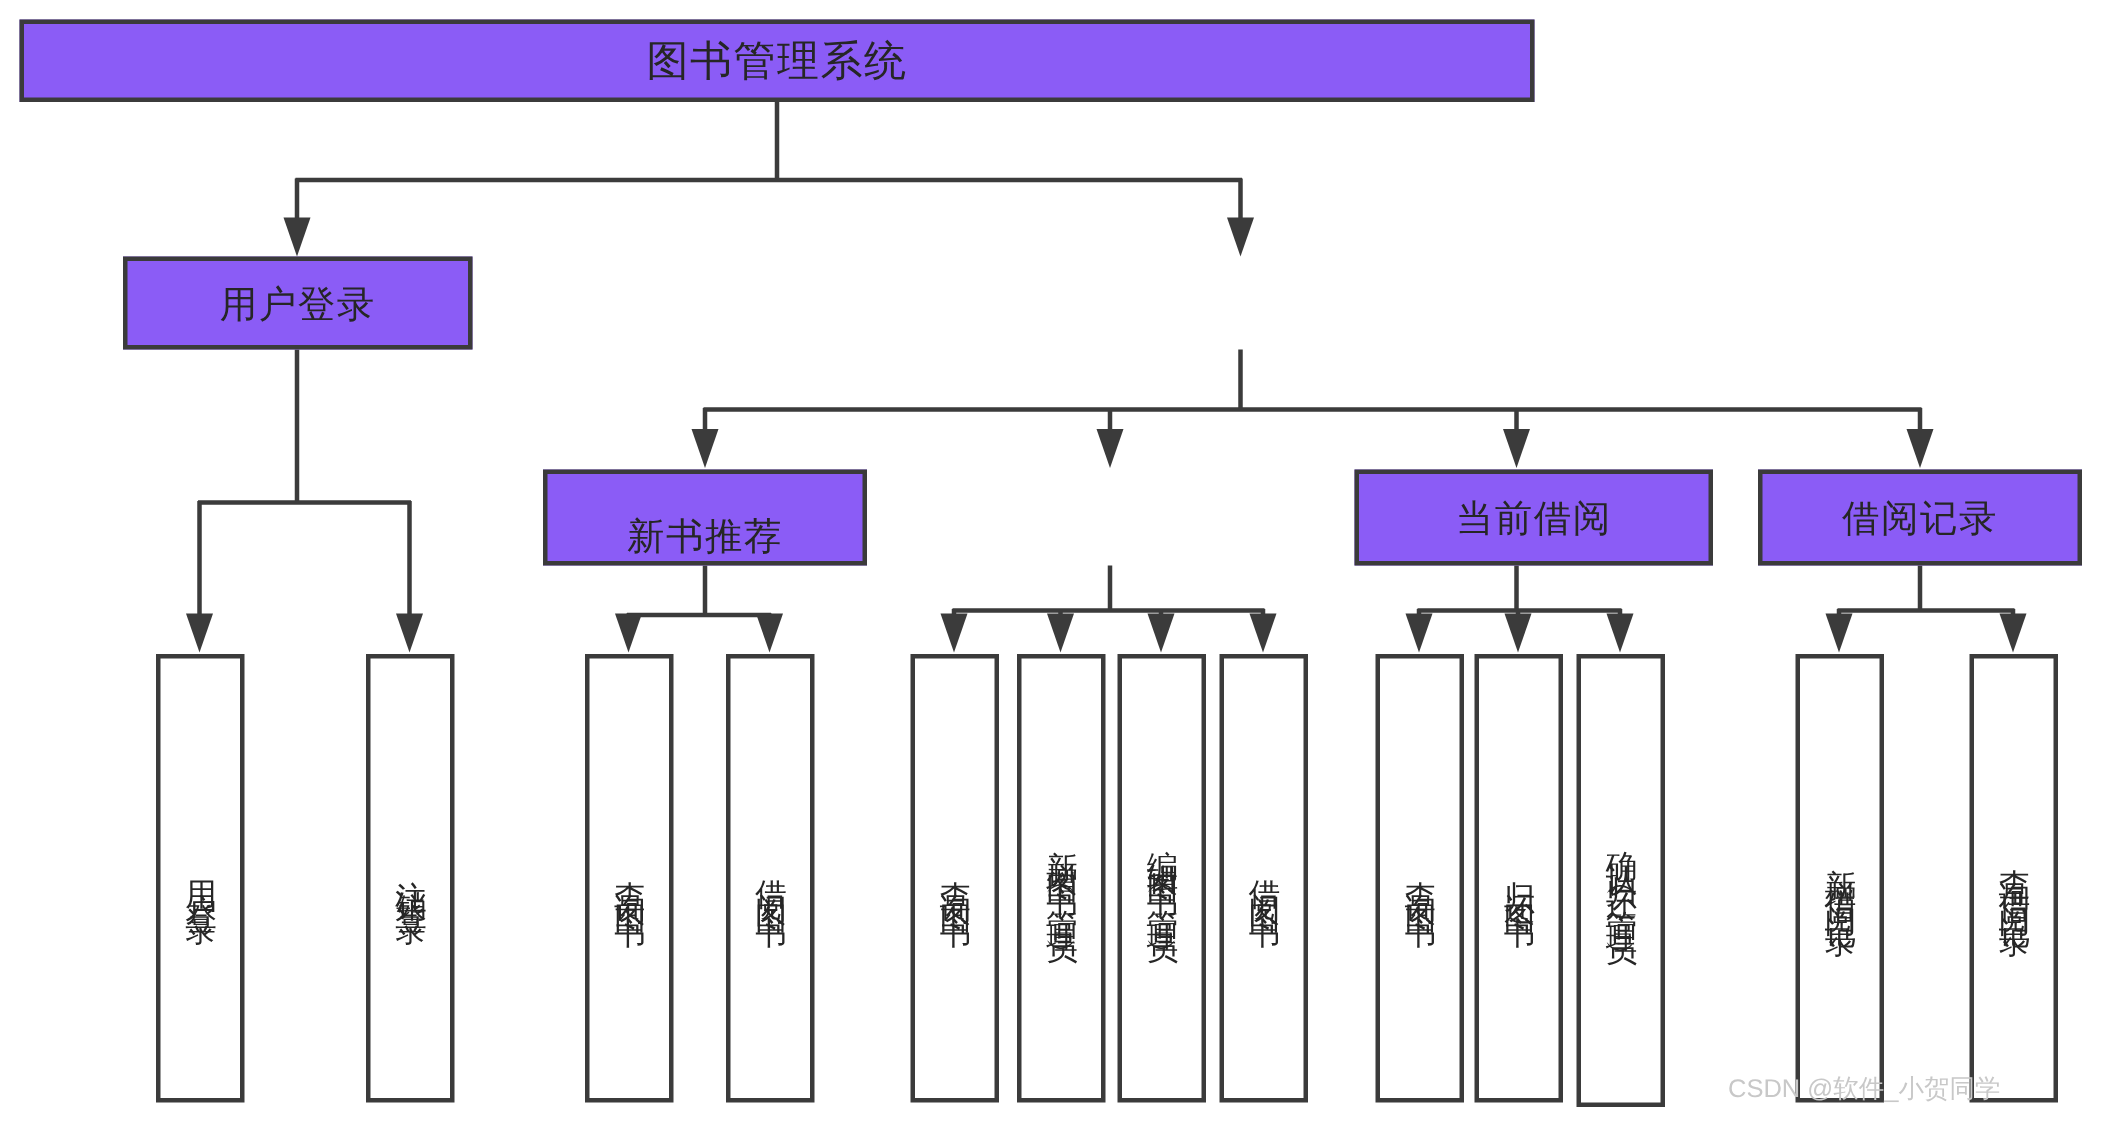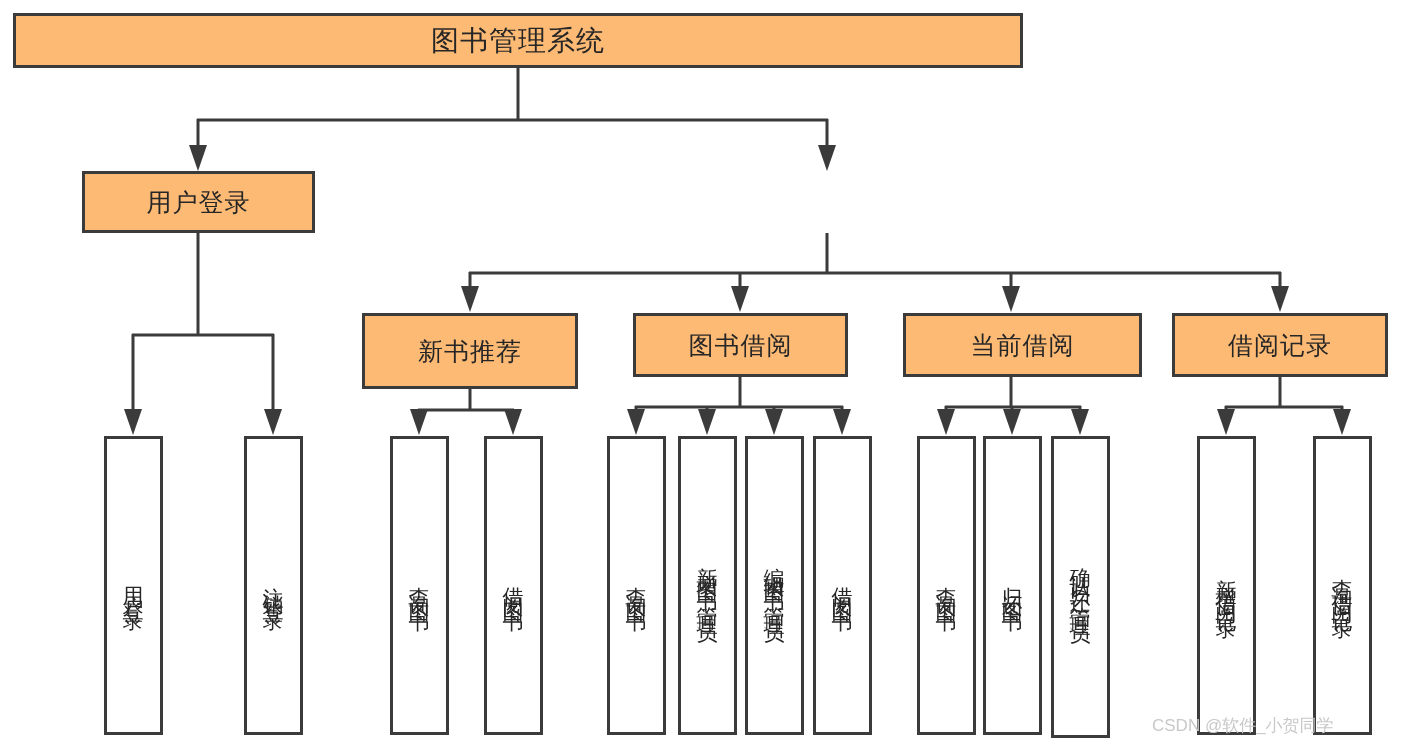--- a/index.html
+++ b/index.html
@@ -19,21 +19,21 @@
     overflow: hidden;
   }
   .connectors {
     position: absolute;
     left: 0; top: 0;
     width: 1405px; height: 747px;
     z-index: 1;
   }
   .node {
     position: absolute;
-    background: #fdba74;
+    background: #8b5cf6;
     border: 3px solid var(--line);
     display: flex;
     align-items: center;
     justify-content: center;
     color: var(--text);
     z-index: 2;
   }
   .node-root span { font-size: 28px; letter-spacing: 1px; }
   .node-l2 span, .node-l3 span { font-size: 25px; letter-spacing: 1px; }
   .leaf {
@@ -131,25 +131,22 @@
   </svg>
 
   <div class="node node-root" style="left:13px; top:13px; width:1010px; height:55px;">
     <span>图书管理系统</span>
   </div>
 
   <div class="node node-l2" style="left:82px; top:171px; width:233px; height:62px;">
     <span>用户登录</span>
   </div>
 
-  <div class="node node-l3" style="left:362px; top:313px; width:216px; height:76px;">
+  <div class="node node-l3" style="left:362px; top:313px; width:216px; height:64px;align-items:flex-end;">
     <span>新书推荐</span>
-  </div>
-  <div class="node node-l3" style="left:633px; top:313px; width:215px; height:64px;">
-    <span>图书借阅</span>
   </div>
   <div class="node node-l3" style="left:903px; top:313px; width:239px; height:64px;">
     <span>当前借阅</span>
   </div>
   <div class="node node-l3" style="left:1172px; top:313px; width:216px; height:64px;">
     <span>借阅记录</span>
   </div>
 
   <div class="leaf" style="left:104px;">
     <span>用户登录</span>

